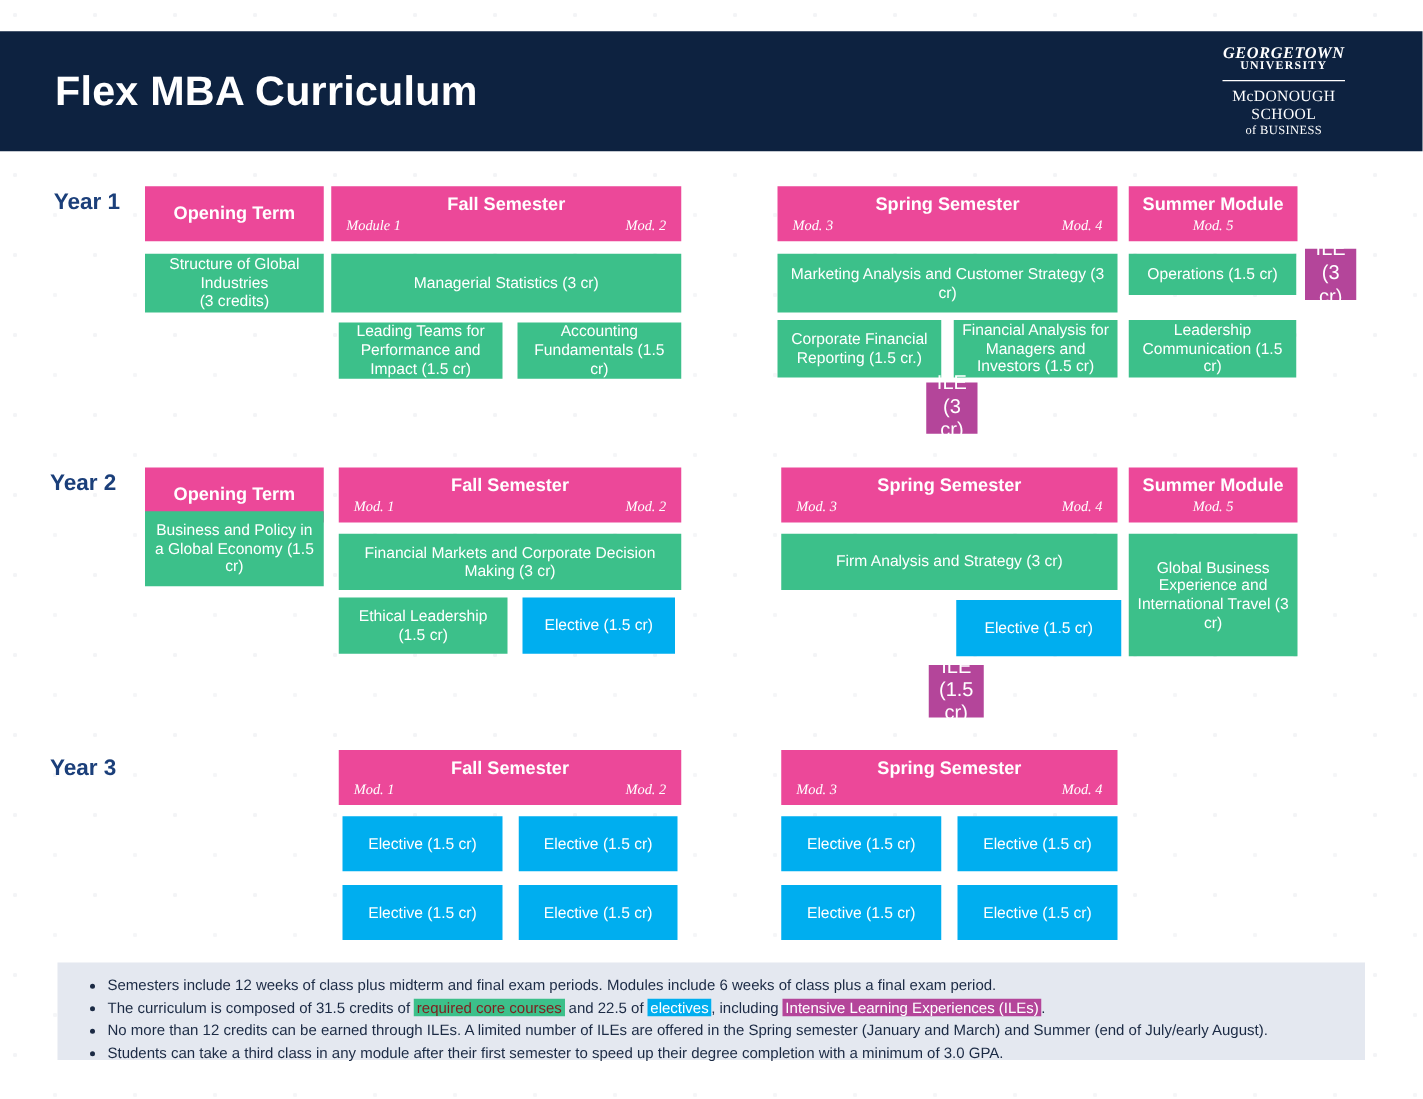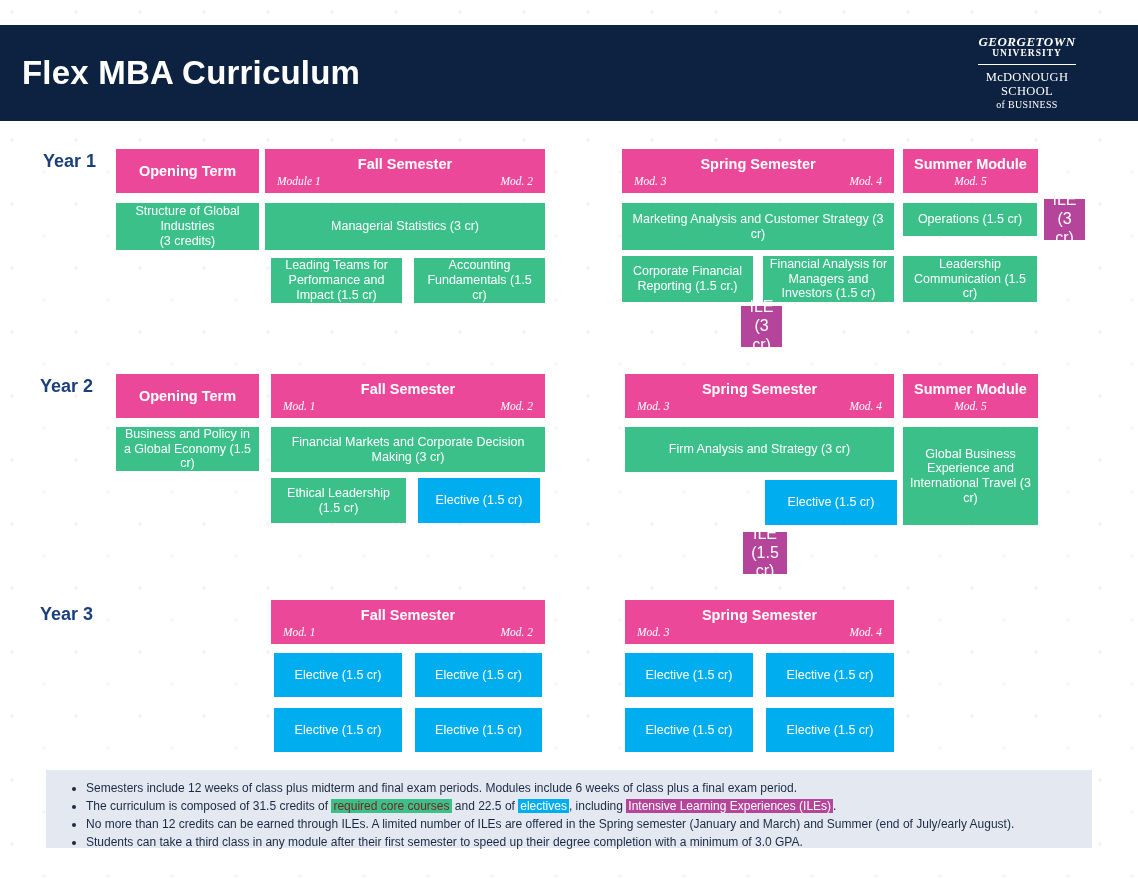--- a/index.html
+++ b/index.html
@@ -22,21 +22,21 @@
     z-index:0;
   }
   .page { position:relative; z-index:1; width:1138px; height:879px; }
 
   
   .header{
     position:absolute; left:0; top:25px; width:1138px; height:96px;
     background:#0d2240;
     display:flex; align-items:center; justify-content:space-between;
   }
-  .header-left{ padding-left:22px; }
+  .header-left{ padding-left:44px; }
   .hdr-title{
     color:#ffffff; font-size:33px; font-weight:bold; letter-spacing:.2px; line-height:1.05;
   }
   .hdr-sub{
     color:#e8eaef; font-size:15px; font-style:italic; margin-top:4px;
   }
   .header-right{
     padding-right:62px; text-align:center; color:#ffffff;
   }
   .gu-wordmark{
@@ -194,21 +194,21 @@
     </div>
   </div>
 
   <div class="hdrbox" style="left:903px; top:374px; width:135px; height:44px;">
     <div class="t">Summer Module</div>
     <div class="mods single">
       <span>Mod. 5</span>
     </div>
   </div>
 
-  <div class="core" style="left:116px; top:427px; width:143px; height:44px;">Business and Policy in a Global Economy (1.5 cr)</div>
+  <div class="core" style="left:116px; top:409px; width:143px; height:60px;">Business and Policy in a Global Economy (1.5 cr)</div>
 
   <div class="core" style="left:271px; top:427px; width:274px; height:45px;">Financial Markets and Corporate Decision Making (3 cr)</div>
   <div class="core" style="left:271px; top:478px; width:135px; height:45px;">Ethical Leadership (1.5 cr)</div>
   <div class="elective" style="left:418px; top:478px; width:122px; height:45px;">Elective (1.5 cr)</div>
 
   <div class="core" style="left:625px; top:427px; width:269px; height:45px;">Firm Analysis and Strategy (3 cr)</div>
   <div class="elective" style="left:765px; top:480px; width:132px; height:45px;">Elective (1.5 cr)</div>
 
   <div class="core" style="left:903px; top:427px; width:135px; height:98px;">Global Business Experience and International Travel (3 cr)</div>
 

